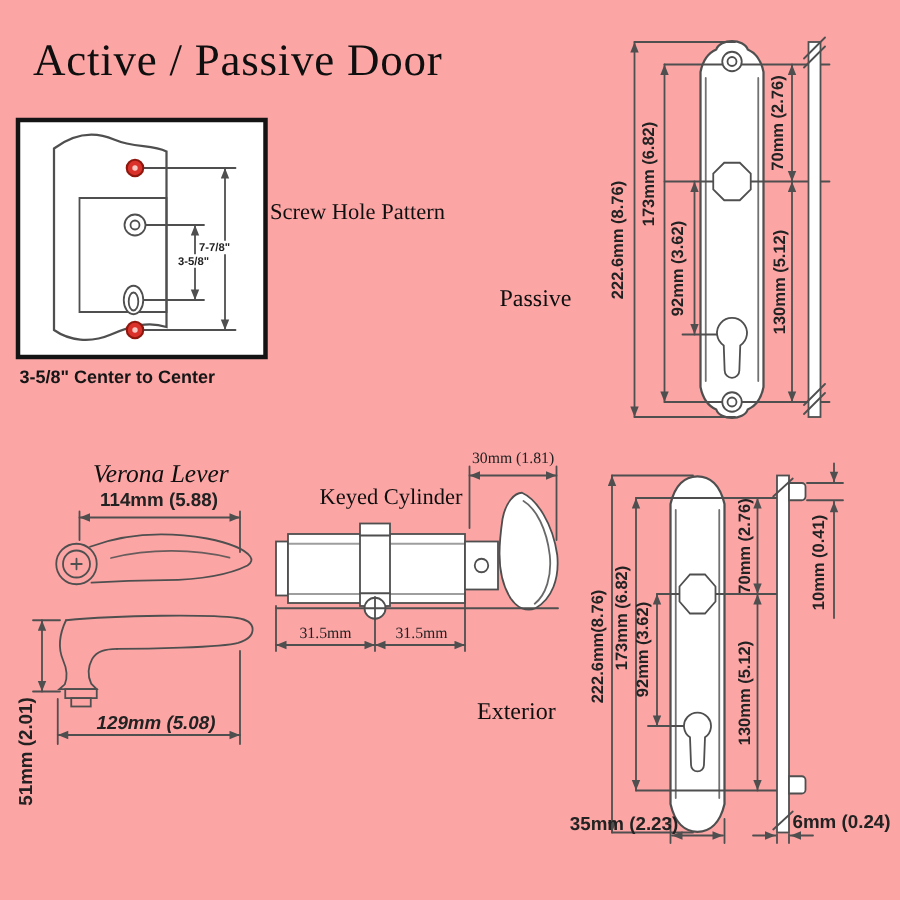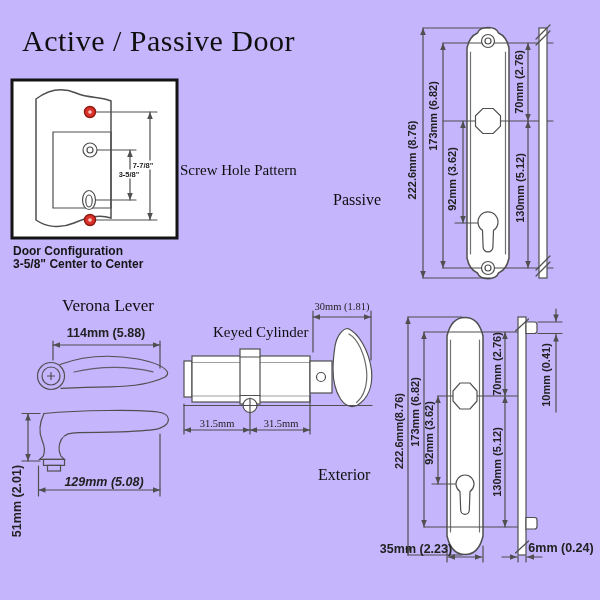--- a/index.html
+++ b/index.html
@@ -1,16 +1,16 @@
 <!DOCTYPE html>
 <html><head>
 <meta charset="utf-8">
 <style>
   html,body{margin:0;padding:0;background:#fff;}
-  #canvas{position:relative;width:600px;height:600px;background:#c4b5fd;overflow:hidden;
+  #canvas{position:relative;width:600px;height:600px;background:#fca5a5;overflow:hidden;
           font-family:"Liberation Sans",sans-serif;color:#1a1a1a;}
   #art{position:absolute;left:0;top:0;}
   .ln{stroke:#4f4f4f;stroke-width:1.2;fill:none;stroke-linecap:round;}
   .thick{stroke-width:1.5;}
   .fw{fill:#ffffff;}
   .lbl{position:absolute;white-space:nowrap;}
   .serif{font-family:"Liberation Serif",serif;color:#0f0f0f;}
   .title{font-size:30px;letter-spacing:.5px;}
   .h16{font-size:16px;}
   .h15{font-size:15px;}
@@ -161,39 +161,38 @@
 
       <path class="ln" d="M184,405.5 H372"></path>
       <path class="ln" d="M184,404 V434 M310,395 V434 M250,413 V434"></path>
       <line class="ln" x1="184" y1="430" x2="250" y2="430" marker-start="url(#ar)" marker-end="url(#ar)"></line>
       <line class="ln" x1="250" y1="430" x2="310" y2="430" marker-start="url(#ar)" marker-end="url(#ar)"></line>
     </g>
   </svg>
 
   <div class="lbl serif title" style="left:22px;top:24px;">Active / Passive Door</div>
 
-  <div class="lbl serif h15" style="left:180px;top:162px;">Screw Hole Pattern</div>
+  <div class="lbl serif h15" style="left:180px;top:134px;">Screw Hole Pattern</div>
 
   <div class="ctr tiny" style="left:143px;top:165px;transform:translate(-50%,-50%);">7-7/8"</div>
   <div class="ctr tiny" style="left:129px;top:174px;transform:translate(-50%,-50%);">3-5/8"</div>
 
   <div class="lbl notes" style="left:13px;top:245px;">
-    <div>Door Configuration</div>
     <div>3-5/8" Center to Center</div>
   </div>
 
   <div class="lbl serif h16" style="left:333px;top:191px;">Passive</div>
 
   <div class="ctr dimS rdim" style="left:412px;top:160px;">222.6mm (8.76)</div>
   <div class="ctr dimS rdim" style="left:433px;top:116px;">173mm (6.82)</div>
   <div class="ctr dimS rdim" style="left:452px;top:179px;">92mm (3.62)</div>
   <div class="ctr dimS rdim" style="left:519px;top:82px;">70mm (2.76)</div>
   <div class="ctr dimS rdim" style="left:520px;top:188px;">130mm (5.12)</div>
 
-  <div class="lbl serif h17" style="left:62px;top:296px;">Verona Lever</div>
+  <div class="lbl serif h17" style="left:62px;top:306px;font-style:italic;">Verona Lever</div>
   <div class="ctr dimM cdim" style="left:106px;top:333px;">114mm (5.88)</div>
   <div class="ctr dimM cdim" style="left:104px;top:482px;font-style:italic;">129mm (5.08)</div>
   <div class="ctr dimM rdim" style="left:17px;top:501px;">51mm (2.01)</div>
 
   <div class="lbl serif h15" style="left:213px;top:324px;text-align:right;">Keyed Cylinder</div>
   <div class="ctr dimSerif cdim" style="left:342px;top:306px;">30mm (1.81)</div>
   <div class="ctr dimSerif cdim" style="left:217px;top:423px;">31.5mm</div>
   <div class="ctr dimSerif cdim" style="left:281px;top:423px;">31.5mm</div>
 
   <div class="lbl serif h16" style="left:318px;top:466px;">Exterior</div>

